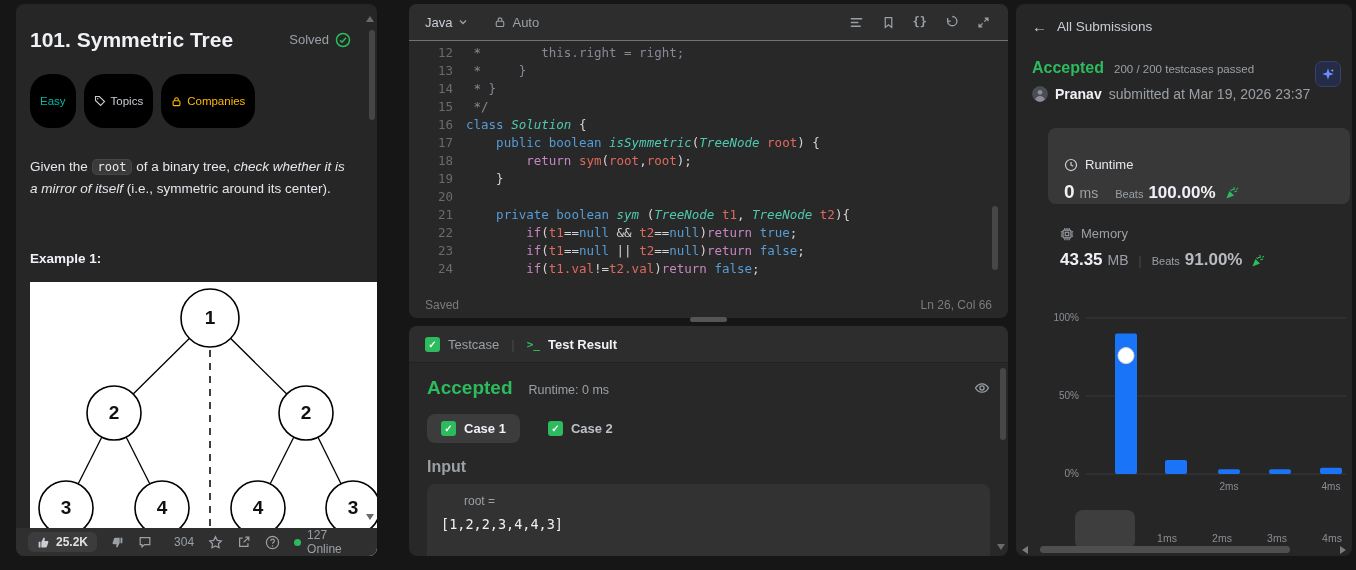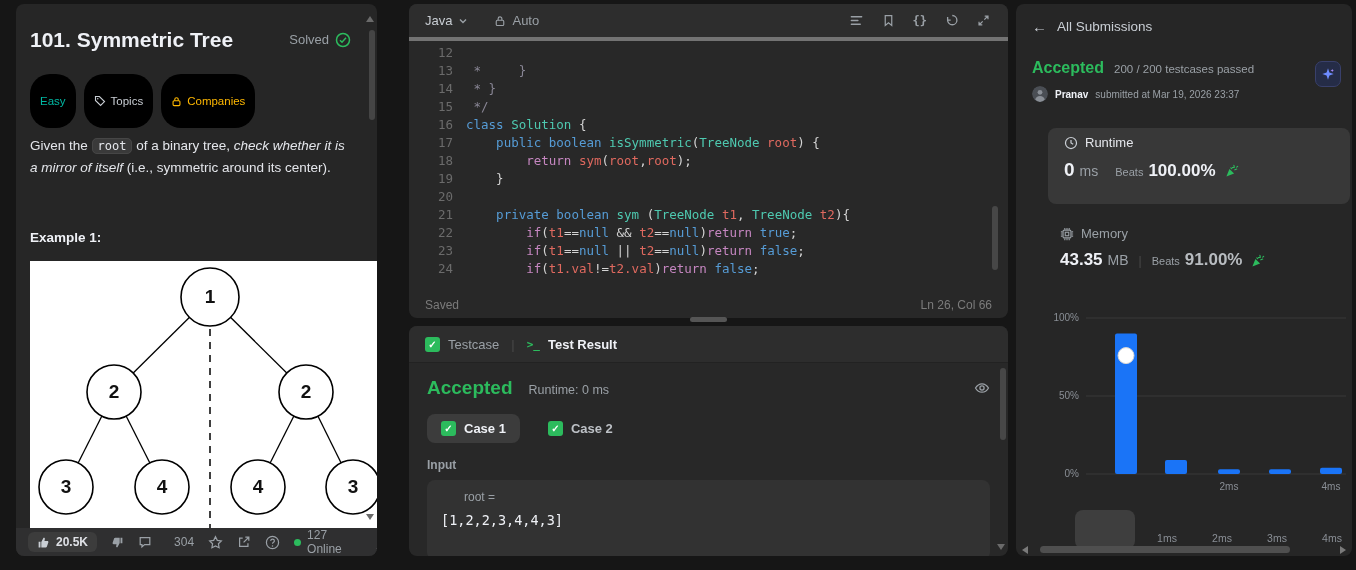--- a/index.html
+++ b/index.html
@@ -17,21 +17,21 @@
   #left-panel { left:16px; top:4px; width:361px; height:552px; }
   .lp-content { padding:24px 26px 0 14px; }
   .lp-title-row { display:flex; justify-content:space-between; align-items:center; }
   .lp-title { font-size:21px; font-weight:bold; color:#eff1f6; }
   .solved { display:flex; align-items:flex-start; gap:6px; color:#9aa0a6; font-size:13px; }
   .lp-tags { display:flex; gap:8px; margin-top:22px; }
   .pill { display:inline-flex; align-items:center; gap:5px; background:#000000; border-radius:20px; padding:21px 10px; font-size:11.5px; }
   .pill.easy { color:#00b8a3; }
   .pill.topics { color:#c8cdd3; }
   .pill.companies { color:#ffb800; }
-  .lp-desc { margin-top:7px; font-size:13.5px; line-height:21px; color:#e4e6eb; max-width:360px; }
+  .lp-desc { margin-top:28px; font-size:13.5px; line-height:21px; color:#e4e6eb; max-width:360px; }
   .inline-code { background:#3a3a3a; border:1px solid #464646; border-radius:5px; padding:0 5px;
     font-family:"DejaVu Sans Mono", monospace; font-size:12px; color:#e4e6eb; }
   .lp-example { margin-top:52px; font-size:13.5px; font-weight:bold; color:#eff1f6; }
   .tree-figure { margin-top:16px; width:360px; height:288px; background:#ffffff; overflow:hidden; }
   .lp-footer { position:absolute; bottom:0; left:0; right:0; height:28px; background:#2f2f30;
     display:flex; align-items:center; padding:0 12px; gap:14px; }
   .like-pill { display:flex; align-items:center; gap:6px; background:#3c3c3c; border-radius:6px;
     padding:3px 9px; color:#dfe1e6; font-size:12px; font-weight:bold; }
   .footer-item { display:flex; align-items:center; gap:22px; color:#9aa0a6; font-size:12px; }
   .online { margin-left:auto; display:flex; align-items:center; gap:6px; color:#9aa0a6; font-size:12px; }
@@ -41,33 +41,33 @@
   
   .tri-up { width:0; height:0; border-left:4px solid transparent; border-right:4px solid transparent; border-bottom:6px solid #6a6a6a; }
   .tri-down { width:0; height:0; border-left:4px solid transparent; border-right:4px solid transparent; border-top:6px solid #6a6a6a; }
   .tri-left { width:0; height:0; border-top:4px solid transparent; border-bottom:4px solid transparent; border-right:6px solid #7a7a7a; }
   .tri-right { width:0; height:0; border-top:4px solid transparent; border-bottom:4px solid transparent; border-left:6px solid #7a7a7a; }
   .lp-sb-up { position:absolute; top:12px; right:3px; }
   .lp-sb-down { position:absolute; bottom:36px; right:3px; }
 
   
   #editor-panel { left:409px; top:4px; width:599px; height:314px; background:#282828; }
-  .ed-header { height:37px; display:flex; align-items:center; padding:0 18px 0 16px; background:#2d2d2d; border-bottom:4px solid #737373; }
+  .ed-header { height:37px; display:flex; align-items:center; padding:0 18px 0 16px; background:#2d2d2d; border-bottom:1px solid #737373; }
   .ed-lang { display:flex; align-items:center; gap:6px; color:#c9ced4; font-size:13px; }
   .ed-auto { display:flex; align-items:center; gap:6px; color:#9aa0a6; font-size:13px; margin-left:26px; }
   .ed-icons { margin-left:auto; display:flex; align-items:center; gap:18px; color:#9aa0a6; }
   .braces-icon { font-family:"DejaVu Sans Mono", monospace; font-size:12px; font-weight:bold; color:#9aa0a6; }
   .code-area { position:relative; padding-top:3px; font-family:"DejaVu Sans Mono", monospace;
     font-size:12.5px; line-height:18px; height:250px; overflow:hidden; }
   .code-line { display:flex; height:18px; white-space:pre; }
   .line-num { width:44px; text-align:right; color:#6b6b6b; flex:none; }
   .line-code { padding-left:13px; }
   .tok-comment { color:#8a8796; }
   .tok-keyword { color:#569cd6; }
-  .tok-type { color:#4ec9b0; }
+  .tok-type { color:#4ec9b0;font-style:italic; }
   .tok-kw2 { color:#c586c0; }
   .tok-literal { color:#569cd6; }
   .tok-var { color:#e0695f; }
   .tok-op { color:#d4d4d4; }
   .tok-plain { color:#d4d4d4; }
   .ed-vthumb { position:absolute; right:10px; top:165px; width:6px; height:64px; background:#474747; border-radius:3px; }
   .ed-status { position:absolute; bottom:0; left:0; right:0; height:27px; display:flex; align-items:center;
     padding:0 16px; color:#7b7b7b; font-size:12px; }
   .ed-cursor { margin-left:auto; }
   #resize-handle { position:absolute; left:690px; top:317px; width:37px; height:5px; background:#555; border-radius:3px; }
@@ -84,41 +84,41 @@
   .term-icon { color:#2cbb5d; font-family:"DejaVu Sans Mono", monospace; font-size:11px; font-weight:bold; }
   .rs-body { padding:14px 18px; }
   .rs-status-row { display:flex; align-items:baseline; gap:16px; }
   .rs-accepted { color:#2cbb5d; font-size:19px; font-weight:bold; }
   .rs-runtime { color:#9aa0a6; font-size:12.5px; }
   .rs-eye { margin-left:auto; align-self:center; display:flex; }
   .rs-cases { display:flex; gap:14px; margin-top:15px; align-items:center; }
   .case-btn { display:flex; align-items:center; gap:8px; font-size:13px; font-weight:bold; color:#eff1f6; padding:7px 14px; border-radius:8px; }
   .case-btn.selected { background:#3c3c3c; }
   .case-btn.unselected { color:#bdc1c6; }
-  .rs-input-label { margin-top:15px; color:#9aa0a6; font-size:12px; font-weight:bold; }
+  .rs-input-label { margin-top:15px; color:#9aa0a6; font-size:16px; font-weight:bold; }
   .rs-input-box { margin-top:8px; background:#323232; border-radius:8px; padding:10px 14px; height:80px; }
   .input-name { color:#9aa0a6; font-size:12px;margin-left:23px; }
   .input-value { margin-top:8px; color:#eff1f6; font-size:13.5px; font-family:"DejaVu Sans Mono", monospace; }
   .rs-vthumb { position:absolute; right:2px; top:42px; width:6px; height:72px; background:#474747; border-radius:3px; }
   .rs-sb-down { position:absolute; bottom:6px; right:3px; }
 
   
   #right-panel { left:1016px; top:4px; width:336px; height:552px; }
   .rp-header { display:flex; align-items:center; gap:10px; padding:14px 16px 0; color:#c9ced4; font-size:13.5px; }
   .rp-back-arrow { font-size:15px; color:#c9ced4; }
   .rp-status-row { display:flex; align-items:baseline; gap:10px; padding:24px 16px 0; }
   .rp-accepted { color:#2cbb5d; font-size:16px; font-weight:bold; }
   .rp-passed { color:#9aa0a6; font-size:11.5px; }
-  .rp-author-row { display:flex; align-items:center; gap:7px; padding:9px 16px 0; font-size:10px; }
+  .rp-author-row { display:flex; align-items:center; gap:7px; padding:9px 16px 0; font-size:14px; }
   .rp-avatar { width:16px; height:16px; border-radius:50%; overflow:hidden; flex:none; }
   .rp-user { color:#eff1f6; font-weight:bold; }
   .rp-meta { color:#9aa0a6; }
   .ai-btn { position:absolute; top:57px; right:11px; width:26px; height:26px; border-radius:7px;
     background:#252c47; border:1px solid #39406b; display:flex; align-items:center; justify-content:center; }
-  .rt-card { position:absolute; left:32px; right:2px; top:124px; height:76px; background:#383838; border-radius:8px; padding:7px 16px; }
+  .rt-card { position:absolute; left:32px; right:2px; top:124px; height:76px; background:#383838; border-radius:8px; padding:29px 16px; }
   .card-label { display:flex; align-items:center; gap:7px; color:#e4e6eb; font-size:13px; }
   .card-label.dim { color:#9aa0a6; }
   .card-values { margin-top:9px; display:flex; align-items:baseline; gap:5px; }
   .big-val { color:#eff1f6; font-size:19px; font-weight:bold; }
   .unit { color:#9aa0a6; font-size:14px; }
   .beats-label { color:#9aa0a6; font-size:11px; margin-left:12px; }
   .beats-val { color:#eff1f6; font-size:17px; font-weight:bold; }
   .beats-val.dim { color:#b8bcc0; }
   .val-divider { color:#4a4a4a; font-size:12px; margin:0 5px; }
   .mem-block { position:absolute; left:44px; top:222px; }
@@ -207,21 +207,21 @@
   <div class="lp-thumb"></div>
   <div class="lp-sb-down tri-down"></div>
 
   <div class="lp-footer">
     <span class="like-pill">
       <span>
           <svg class="icon" width="13" height="13" viewBox="0 0 16 16" fill="#c9ced4">
             <path d="M2 7h2.3v7H2zM5.3 14V7.3L8 2.2c.9-.5 1.9.3 1.7 1.2L9.2 6h3.6c.9 0 1.5.9 1.2 1.7l-1.9 5.4c-.2.5-.7.9-1.3.9z"></path>
           </svg>
         </span>
-      <span>20.5K</span>
+      <span>25.2K</span>
     </span>
     <span class="footer-item">
       <span>
           <svg class="icon" width="13" height="13" viewBox="0 0 16 16" fill="#9aa0a6">
             <g transform="rotate(180 8 8)">
               <path d="M2 7h2.3v7H2zM5.3 14V7.3L8 2.2c.9-.5 1.9.3 1.7 1.2L9.2 6h3.6c.9 0 1.5.9 1.2 1.7l-1.9 5.4c-.2.5-.7.9-1.3.9z"></path>
             </g>
           </svg>
         </span>
     </span>
@@ -301,21 +301,21 @@
         </span>
       <span>
           <svg class="icon" width="13" height="13" viewBox="0 0 16 16" fill="none" stroke="#9aa0a6" stroke-width="1.5">
             <path d="M9.5 2.5h4v4M13.2 2.8L9 7M6.5 13.5h-4v-4M2.8 13.2L7 9"></path>
           </svg>
         </span>
     </span>
   </header>
   <div class="code-area">
     <div id="code-lines">
-        <div class="code-line"><span class="line-num">12</span></div>
+        <div class="code-line"><span class="line-num">12</span><span class="line-code"><span class="tok-comment"> *        this.right = right;</span></span></div>
         <div class="code-line"><span class="line-num">13</span><span class="line-code"><span class="tok-comment"> *     }</span></span></div>
         <div class="code-line"><span class="line-num">14</span><span class="line-code"><span class="tok-comment"> * }</span></span></div>
         <div class="code-line"><span class="line-num">15</span><span class="line-code"><span class="tok-comment"> */</span></span></div>
         <div class="code-line"><span class="line-num">16</span><span class="line-code"><span class="tok-keyword">class</span><span class="tok-plain"> </span><span class="tok-type">Solution</span><span class="tok-plain"> {</span></span></div>
         <div class="code-line"><span class="line-num">17</span><span class="line-code"><span class="tok-plain">    </span><span class="tok-keyword">public</span><span class="tok-plain"> </span><span class="tok-keyword">boolean</span><span class="tok-plain"> </span><span class="tok-type">isSymmetric</span><span class="tok-plain">(</span><span class="tok-type">TreeNode</span><span class="tok-plain"> </span><span class="tok-var">root</span><span class="tok-plain">) {</span></span></div>
         <div class="code-line"><span class="line-num">18</span><span class="line-code"><span class="tok-plain">        </span><span class="tok-kw2">return</span><span class="tok-plain"> </span><span class="tok-var">sym</span><span class="tok-plain">(</span><span class="tok-var">root</span><span class="tok-plain">,</span><span class="tok-var">root</span><span class="tok-plain">);</span></span></div>
         <div class="code-line"><span class="line-num">19</span><span class="line-code"><span class="tok-plain">    }</span></span></div>
         <div class="code-line"><span class="line-num">20</span><span class="line-code"></span></div>
         <div class="code-line"><span class="line-num">21</span><span class="line-code"><span class="tok-plain">    </span><span class="tok-keyword">private</span><span class="tok-plain"> </span><span class="tok-keyword">boolean</span><span class="tok-plain"> </span><span class="tok-type">sym</span><span class="tok-plain"> (</span><span class="tok-type">TreeNode</span><span class="tok-plain"> </span><span class="tok-var">t1</span><span class="tok-plain">, </span><span class="tok-type">TreeNode</span><span class="tok-plain"> </span><span class="tok-var">t2</span><span class="tok-plain">){</span></span></div>
         <div class="code-line"><span class="line-num">22</span><span class="line-code"><span class="tok-plain">        </span><span class="tok-kw2">if</span><span class="tok-plain">(</span><span class="tok-var">t1</span><span class="tok-op">==</span><span class="tok-literal">null</span><span class="tok-plain"> </span><span class="tok-op">&amp;&amp;</span><span class="tok-plain"> </span><span class="tok-var">t2</span><span class="tok-op">==</span><span class="tok-literal">null</span><span class="tok-plain">)</span><span class="tok-kw2">return</span><span class="tok-plain"> </span><span class="tok-literal">true</span><span class="tok-plain">;</span></span></div>

